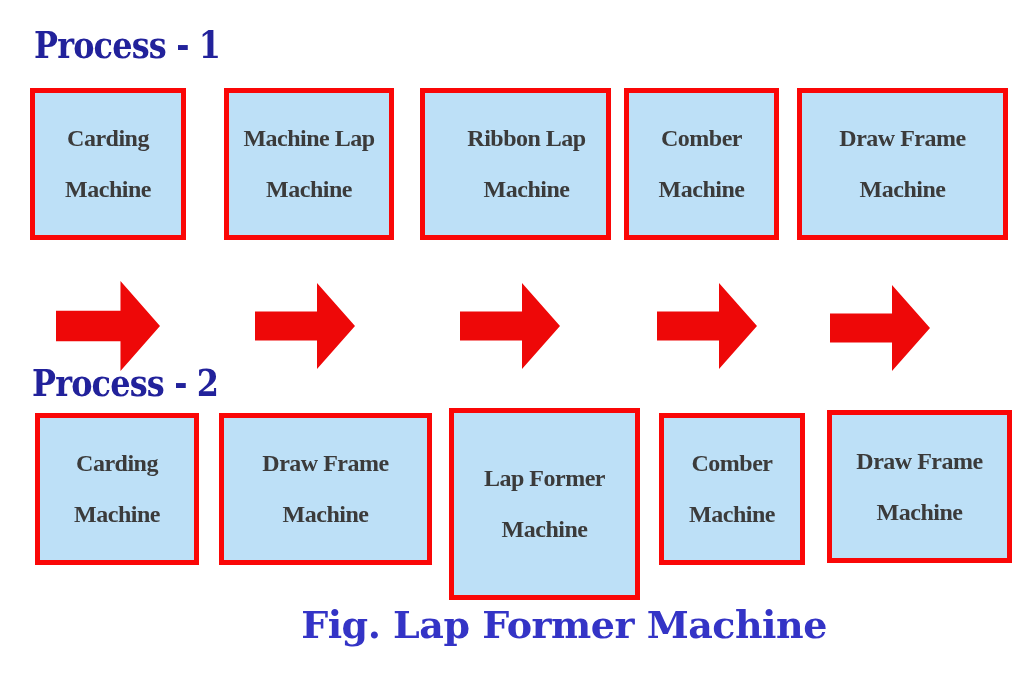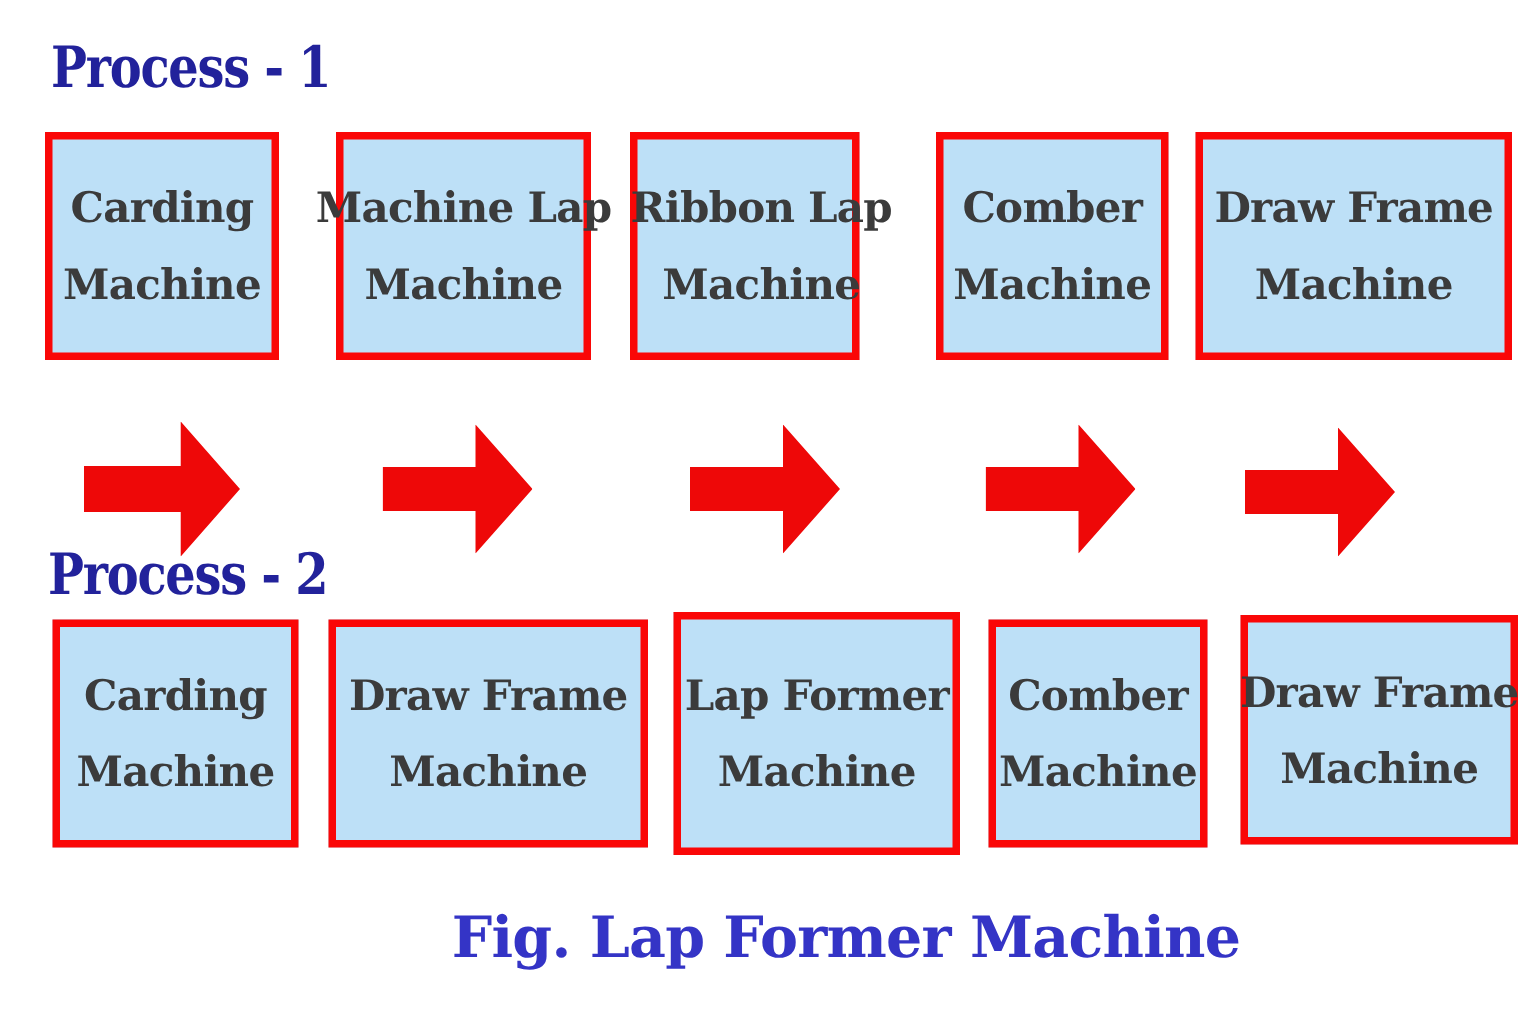--- a/index.html
+++ b/index.html
@@ -41,38 +41,39 @@
     background:var(--box-fill);
     border:5px solid var(--box-border);
     display:flex;
     flex-direction:column;
     align-items:center;
     justify-content:center;
     text-align:center;
   }
   .mbox .bline{
     color:var(--box-text);
-    font-size:28px;
+    font-size:24px;
     font-weight:bold;
     line-height:51px;
     white-space:nowrap;
     letter-spacing:-0.5px;
+    font-family:Liberation Serif, serif;
   }
   
   .r1{top:88px;height:152px;}
   .r1.b1{left:18px;width:156px;}
   .r1.b2{left:212px;width:170px;}
-  .r1.b3{left:408px;width:153px;padding-left:22px;}
+  .r1.b3{left:408px;width:191px;padding-left:22px;}
   .r1.b4{left:612px;width:155px;}
   .r1.b5{left:785px;width:211px;}
   
   .r2{top:413px;height:152px;}
   .r2.b1{left:23px;width:164px;}
   .r2.b2{left:207px;width:213px;}
-  .r2.b3{left:437px;width:191px;top:408px;height:162px;}
+  .r2.b3{left:437px;width:191px;top:408px;height:192px;}
   .r2.b4{left:647px;width:146px;}
   .r2.b5{left:815px;width:185px;top:410px;height:153px;}
 
   
   .arrow{
     position:absolute;
     top:283px;
     height:86px;
     width:100px;
     background:var(--arrow-red);

